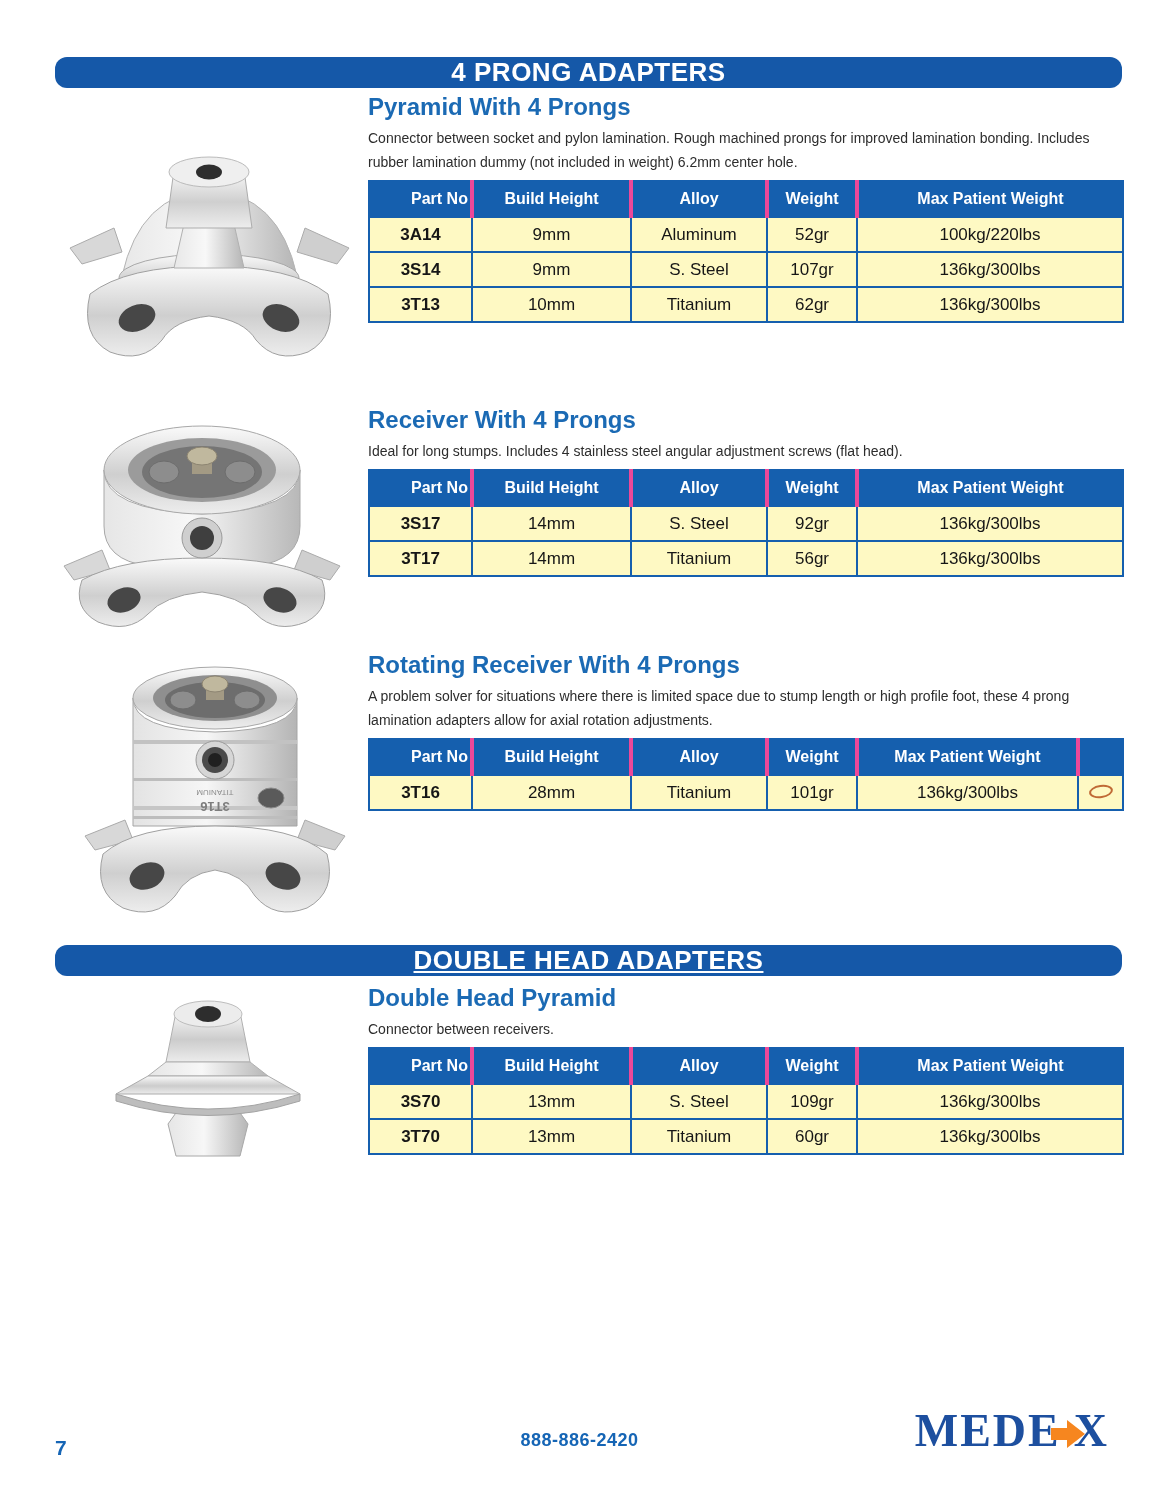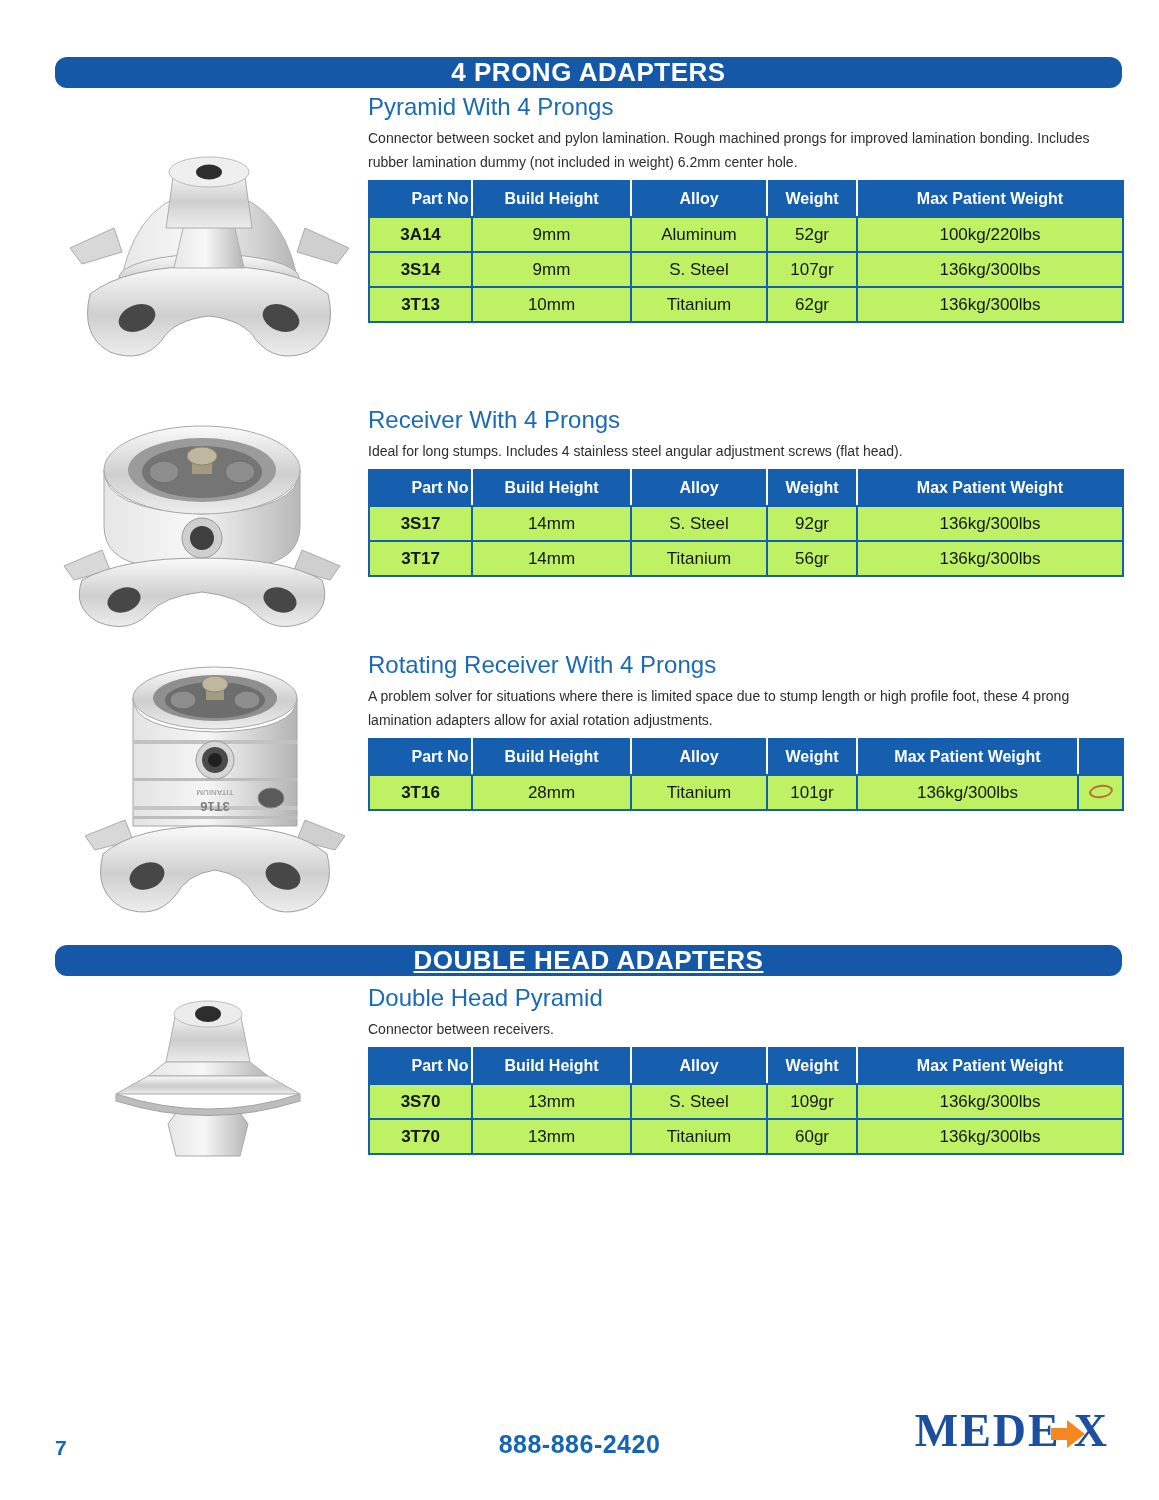--- a/index.html
+++ b/index.html
@@ -22,47 +22,47 @@
     color:#fff;font-weight:bold;font-size:26px;letter-spacing:.5px;}
   #banner-1{top:57px;}
   #banner-2{top:945px;text-decoration:underline;}
 
   .sec{position:absolute;left:368px;width:754px;}
   #sec-1{top:93px;}
   #sec-2{top:406px;}
   #sec-3{top:651px;}
   #sec-4{top:984px;}
 
-  .sec-title{color:var(--title-blue);font-size:24px;font-weight:400;line-height:28px;margin-bottom:5px;}
+  .sec-title{color:var(--title-blue);font-size:24px;font-weight:700;line-height:28px;margin-bottom:5px;}
   .desc{color:var(--body-text);font-size:14px;line-height:24px;margin-bottom:6px;}
 
   table.spec{border-collapse:collapse;table-layout:fixed;width:754px;}
   .c-part{width:103px;}.c-height{width:159px;}.c-alloy{width:136px;}.c-weight{width:90px;}.c-max{width:266px;}
   table.six .c-max{width:221px;}.c-extra{width:45px;}
   table.spec th{background:var(--hdr-bg);color:#fff;font-size:16px;font-weight:bold;height:36px;
     border-top:2px solid var(--hdr-bg);border-bottom:2px solid var(--hdr-bg);
-    border-left:2px solid #ec4899;border-right:2px solid #fff;}
+    border-left:4px solid #ec4899;border-right:2px solid #fff;}
   table.spec th:first-child{border-left:2px solid var(--hdr-bg);padding-left:39px;}
   table.spec th:last-child{border-right:2px solid var(--hdr-bg);}
-  table.spec td{background:#bef264;border:2px solid var(--hdr-bg);color:#161616;font-size:17px;
+  table.spec td{background:#fef9c3;border:2px solid var(--hdr-bg);color:#161616;font-size:17px;
     text-align:center;height:35px;}
   table.spec td.part{font-weight:bold;}
 
   .oring{display:inline-block;width:24px;height:13px;border:2px solid var(--oring-orange);
     border-radius:50%;transform:rotate(-8deg);}
 
   .product{position:absolute;}
   #img-1{left:62px;top:98px;}
   #img-2{left:52px;top:408px;}
   #img-3{left:75px;top:648px;}
   #img-4{left:98px;top:982px;}
 
   .page-num{position:absolute;left:55px;top:1436px;color:var(--footer-blue);font-weight:bold;font-size:21px;}
   .phone{position:absolute;left:0;right:0;top:1430px;text-align:center;color:var(--footer-blue);
-    font-weight:bold;font-size:25px;letter-spacing:.5px;}
+    font-weight:bold;font-size:18px;letter-spacing:.5px;}
   .logo{position:absolute;right:50px;top:1404px;font-family:"Liberation Serif", serif;
     font-weight:bold;font-size:46px;color:var(--logo-blue);letter-spacing:2px;white-space:nowrap;}
   .logo .arrow{display:inline-block;position:relative;z-index:2;margin:0 -13px 0 -12px;vertical-align:-3px;}
 </style>
 </head>
 <body>
 
 <div class="page">
 
   <div class="banner" id="banner-1">

